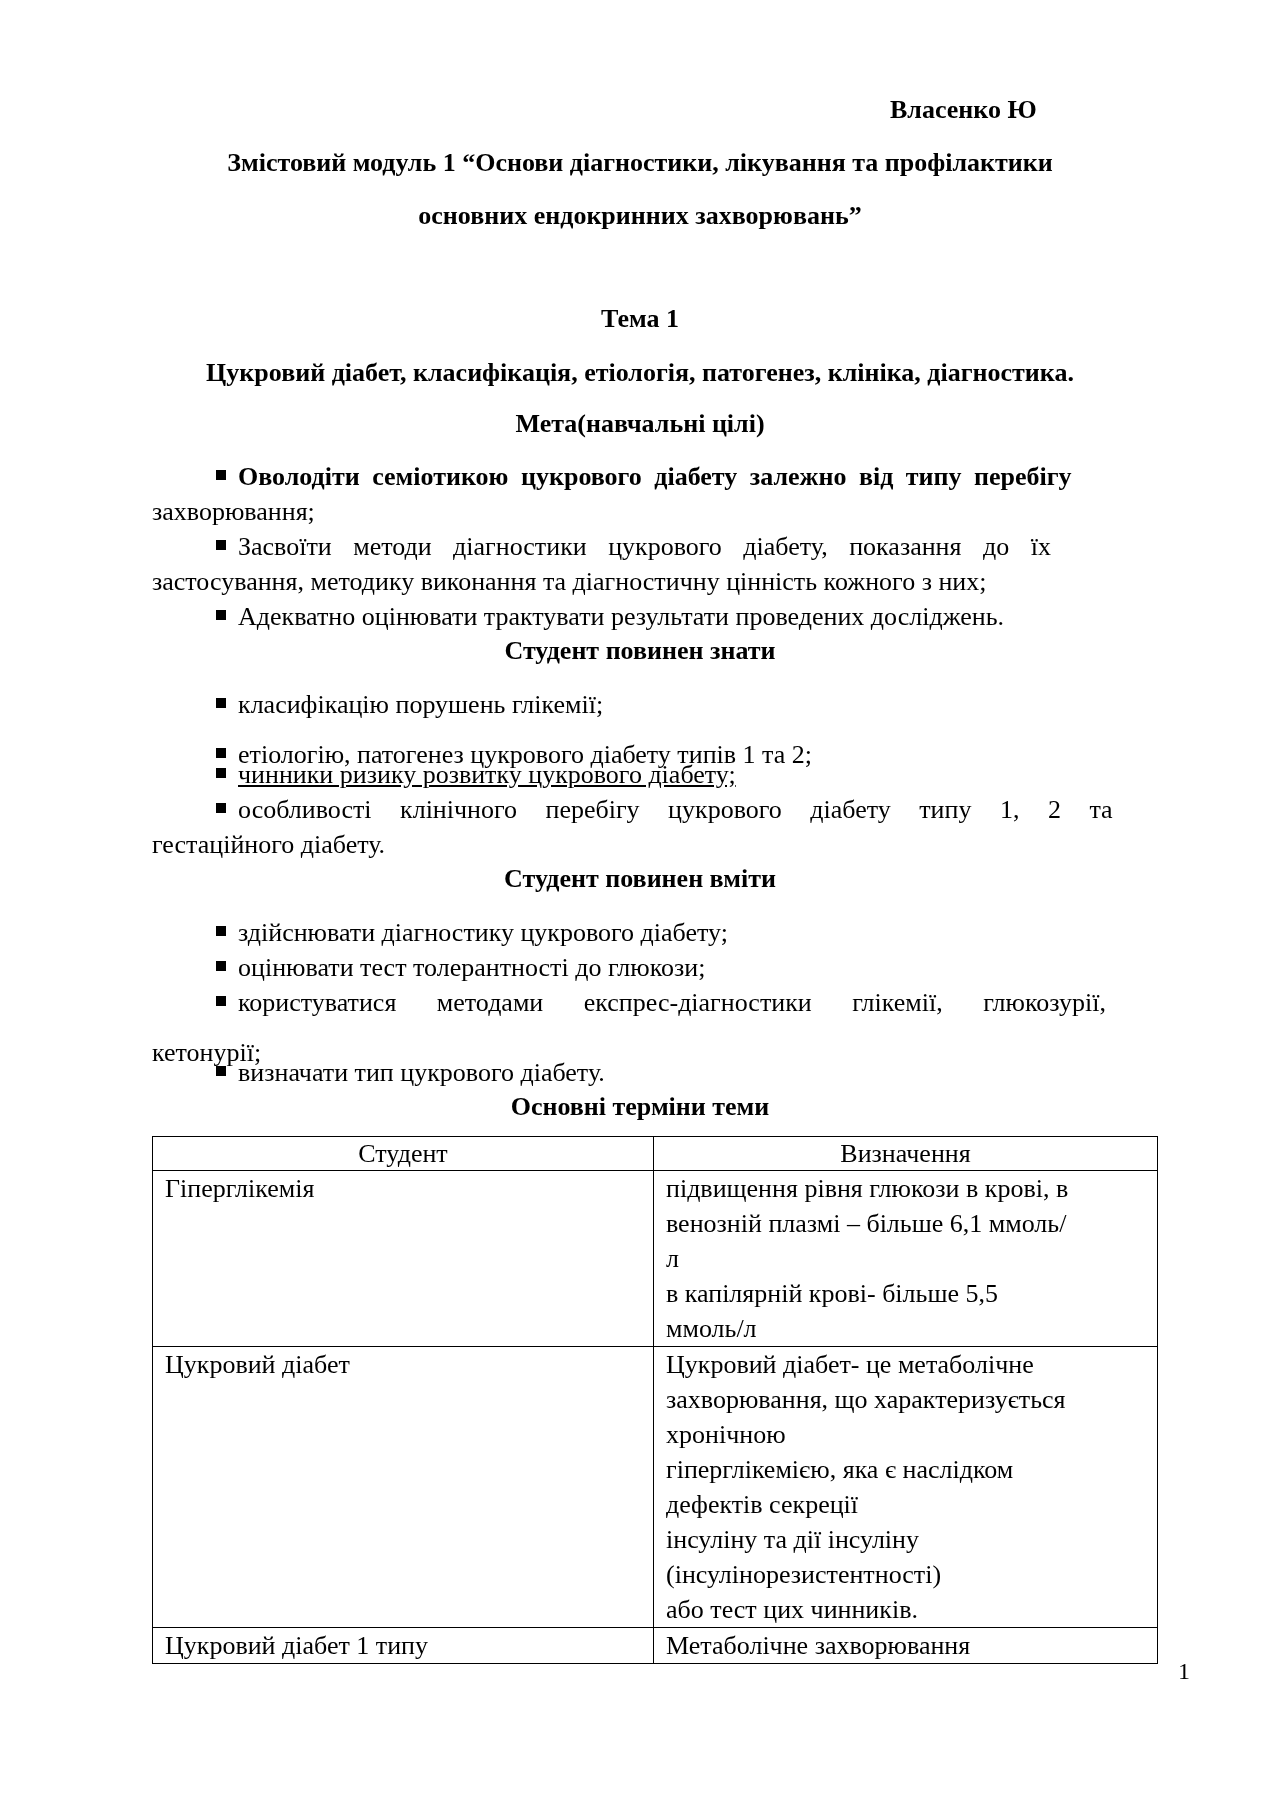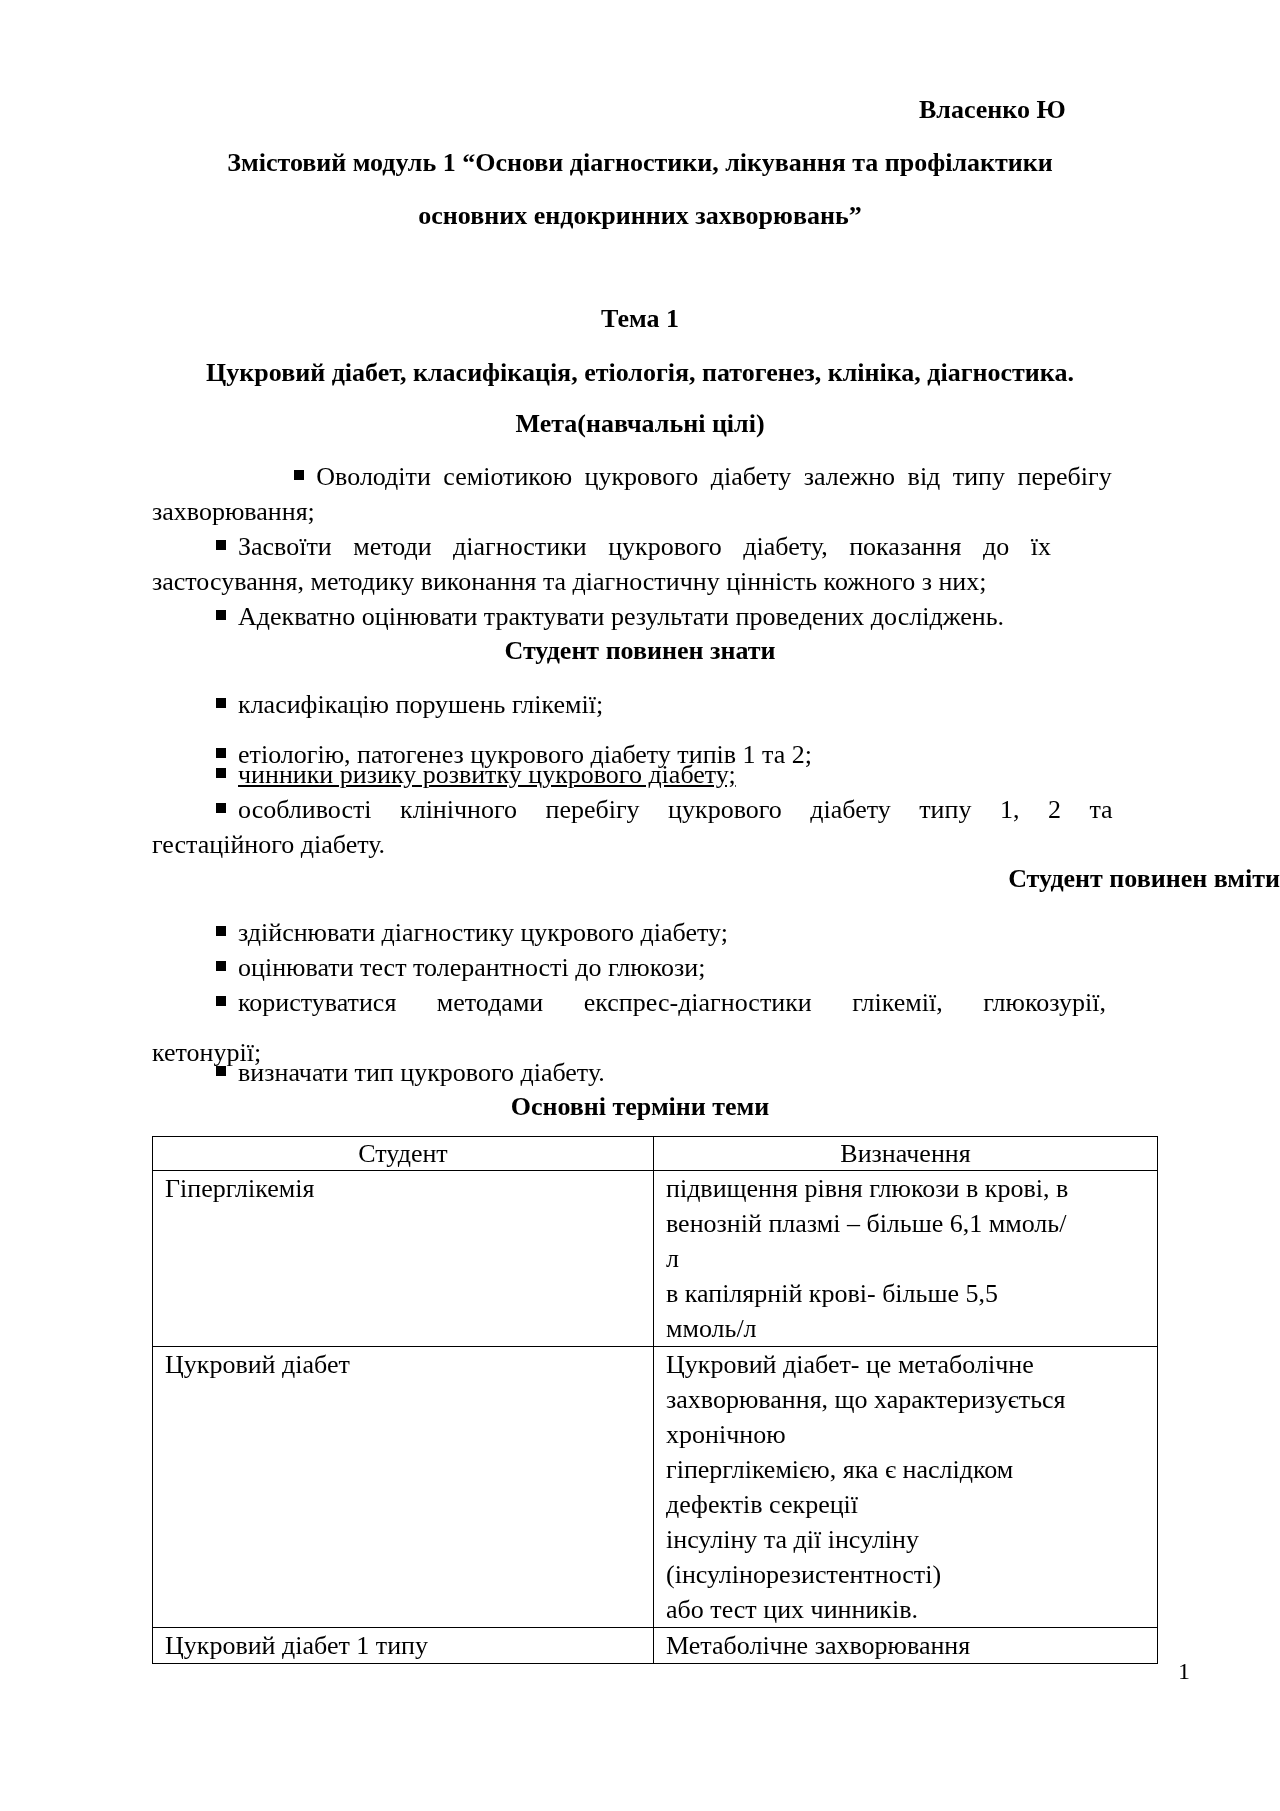--- a/index.html
+++ b/index.html
@@ -7,36 +7,36 @@
     width: 1280px; height: 1811px; position: relative; overflow: hidden;
     font-family: "Liberation Serif", "DejaVu Serif", serif;
     color: #000;
   }
   .abs { position: absolute; }
   .h { font-size: 26px; line-height: 30px; font-weight: bold; white-space: nowrap; }
   .center { left: 0; width: 1280px; text-align: center; }
   .bullet-line { position: absolute; left: 152px; width: 1038px; font-size: 26px; line-height: 30px; white-space: nowrap; }
   .bullet-line .mark { display: inline-block; width: 10px; height: 10px; background: #000; margin-left: 64px; margin-right: 12px; position: relative; top: -5px; }
   .cont-line { position: absolute; left: 152px; font-size: 26px; line-height: 30px; white-space: nowrap; }
-  .justify-wrap { display: flex; justify-content: center; width: 100%; }
+  .justify-wrap { display: flex; justify-content: flex-start; width: 100%; font-weight: bold; }
   table.terms {
     position: absolute; left: 152px; top: 1136px; width: 1006px;
     border-collapse: collapse; font-size: 26px; line-height: 35px;
   }
   table.terms td, table.terms th {
     border: 1.5px solid #000; vertical-align: top; padding: 0 12px; font-weight: normal;
   }
   table.terms th { text-align: center; line-height: 33px; }
   table.terms td.term { width: 476px; }
   .pageno { font-size: 24px; }
 </style>
 </head>
 <body>
 
-<div class="abs h" style="left:919px; top:95px;">Власенко Ю</div>
+<div class="abs h" style="left:890px; top:95px;">Власенко Ю</div>
 <div class="abs h center" style="top:148px;">Змістовий модуль 1   “Основи діагностики, лікування та профілактики</div>
 <div class="abs h center" style="top:201px;">основних ендокринних захворювань”</div>
 
 <div class="abs h center" style="top:304px;">Тема 1</div>
 <div class="abs h center" style="top:358px;">Цукровий діабет, класифікація, етіологія, патогенез, клініка, діагностика.</div>
 <div class="abs h center" style="top:409px;">Мета(навчальні цілі)</div>
 
 <div class="bullet-line" style="top:462px;">
   <div class="justify-wrap">
     <span><span class="mark"></span><span style="word-spacing:6px;">Оволодіти семіотикою  цукрового діабету залежно від типу перебігу</span></span>
@@ -62,21 +62,21 @@
   <span class="mark"></span><span>етіологію, патогенез цукрового діабету типів 1 та 2;</span>
 </div>
 <div class="bullet-line" style="top:760px;text-decoration:underline;">
   <span class="mark"></span><span>чинники  ризику розвитку цукрового діабету;</span>
 </div>
 <div class="bullet-line" style="top:795px; word-spacing:22px;">
   <span class="mark"></span><span>особливості клінічного перебігу цукрового діабету типу 1, 2 та</span>
 </div>
 <div class="cont-line" style="top:830px;">гестаційного діабету.</div>
 
-<div class="abs h center" style="top:864px;text-align:right;">Студент повинен вміти</div>
+<div class="abs h center" style="top:864px;">Студент повинен вміти</div>
 
 <div class="bullet-line" style="top:918px;">
   <span class="mark"></span><span>здійснювати діагностику цукрового діабету;</span>
 </div>
 <div class="bullet-line" style="top:953px;">
   <span class="mark"></span><span>оцінювати тест толерантності до глюкози;</span>
 </div>
 <div class="bullet-line" style="top:988px; word-spacing:34px;">
   <span class="mark"></span><span>користуватися методами експрес-діагностики глікемії, глюкозурії,</span>
 </div>

